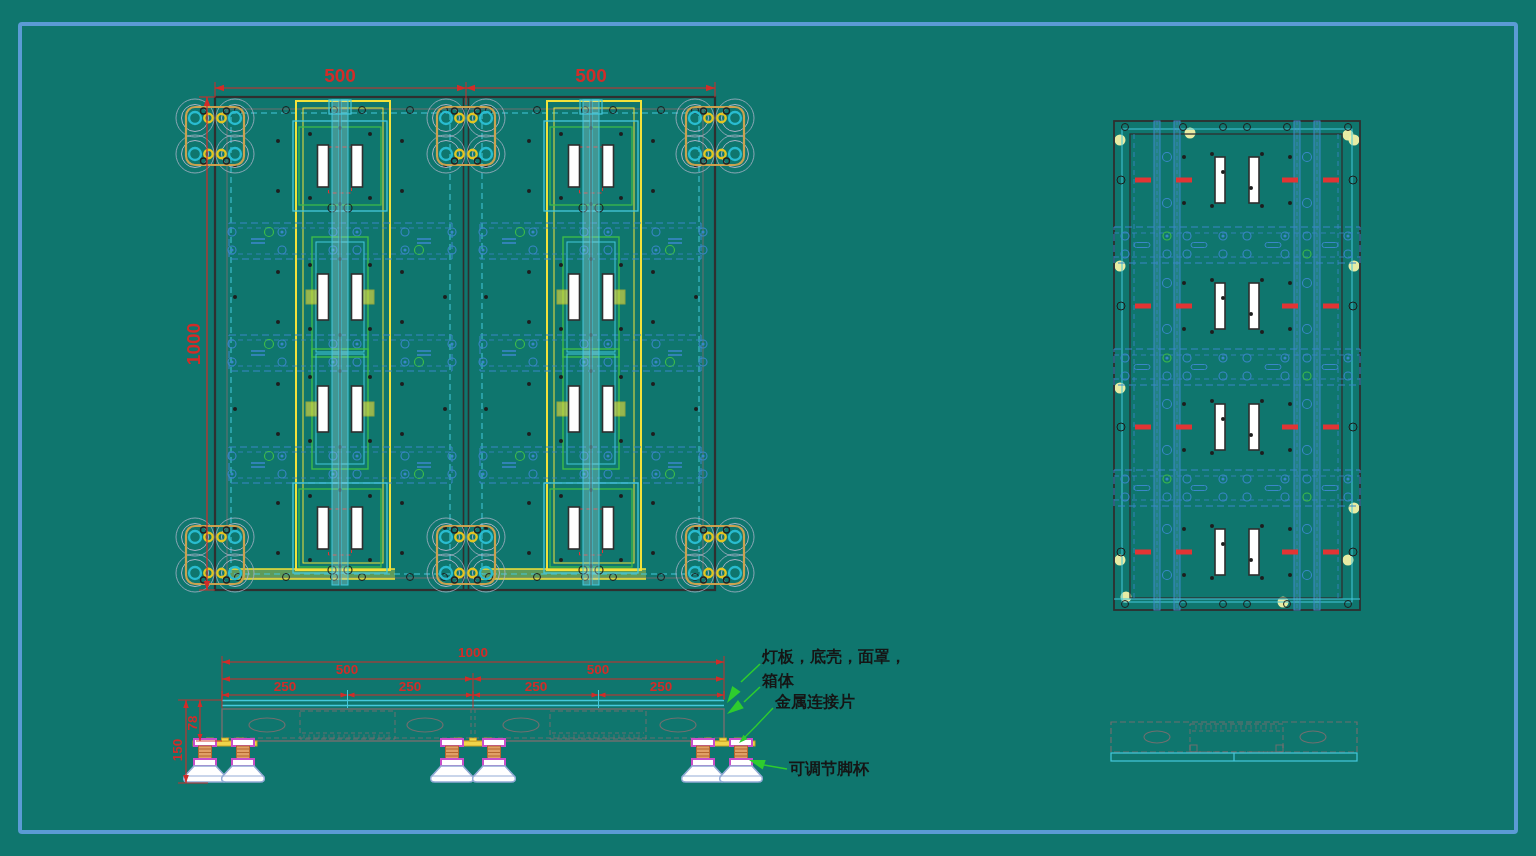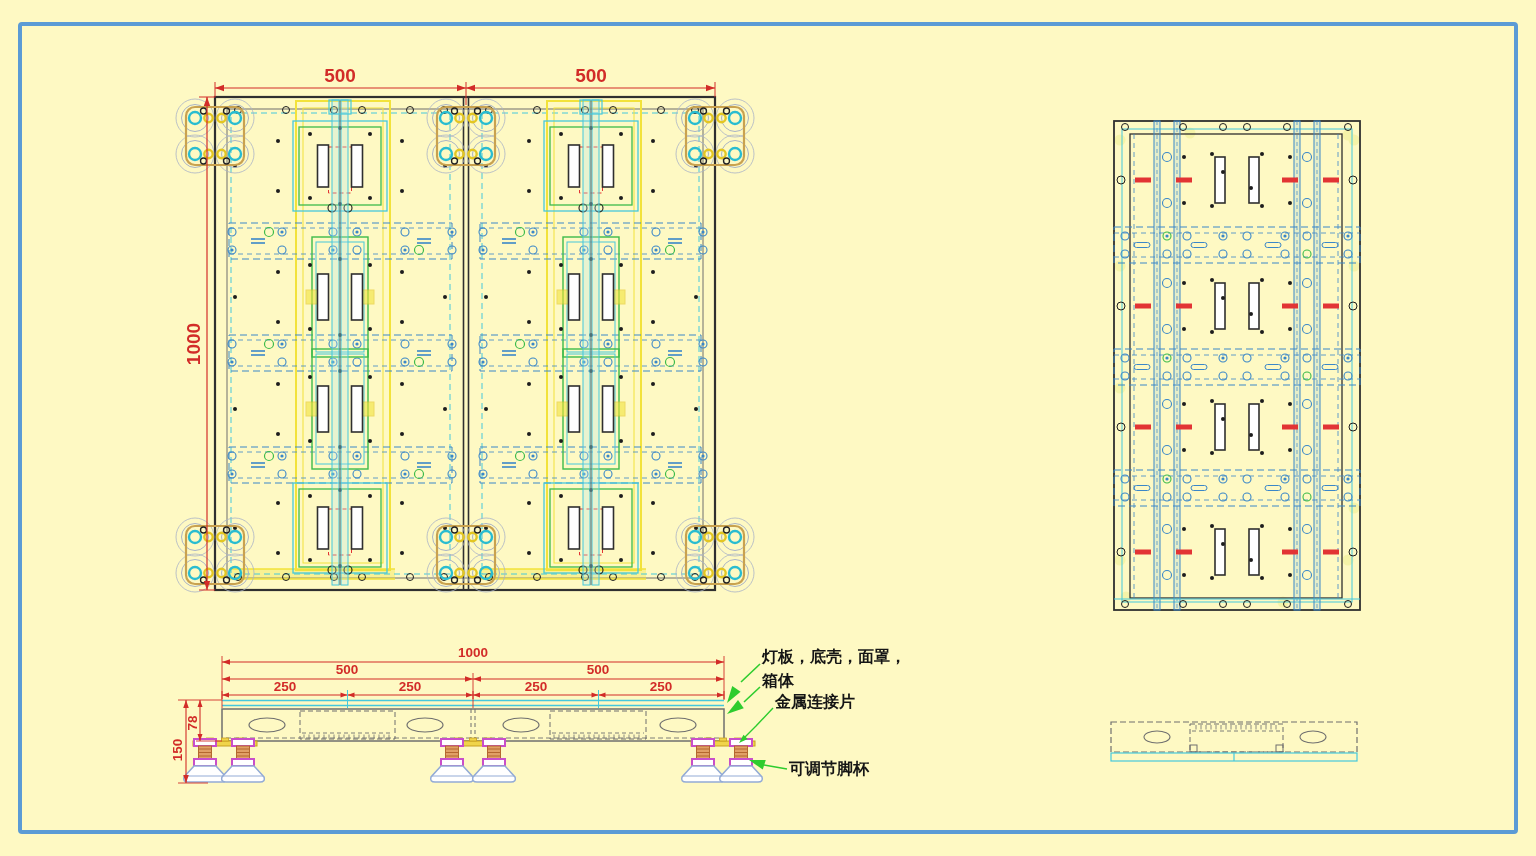--- a/index.html
+++ b/index.html
@@ -1,16 +1,16 @@
 <!DOCTYPE html>
 <html style="--page-border: #5b9bd5; --dim: #d22c28;"><head>
 <meta charset="utf-8">
 <style>
   html,body{margin:0;padding:0;background:#ffffff;}
-  .canvas{position:relative;width:1536px;height:856px;background:#fef9c3;overflow:hidden;
+  .canvas{position:relative;width:1536px;height:856px;background:#0f766e;overflow:hidden;
           font-family:"Liberation Sans",sans-serif;}
   .page-border{position:absolute;left:18px;top:22px;width:1500px;height:812px;
                border:4px solid var(--page-border,#5b9bd5);border-radius:4px;box-sizing:border-box;}
   svg{position:absolute;left:0;top:0;width:1536px;height:856px;}
   text{font-family:"Liberation Sans","DejaVu Sans",sans-serif;}
   .dim-lg{fill:var(--dim,#d22c28);font-size:19px;font-weight:bold;text-anchor:middle;}
   .dim-sm{fill:var(--dim,#d22c28);font-size:13.5px;font-weight:bold;text-anchor:middle;}
   .label{fill:#151515;font-size:16px;font-weight:bold;text-anchor:start;}
 </style>
 </head>

